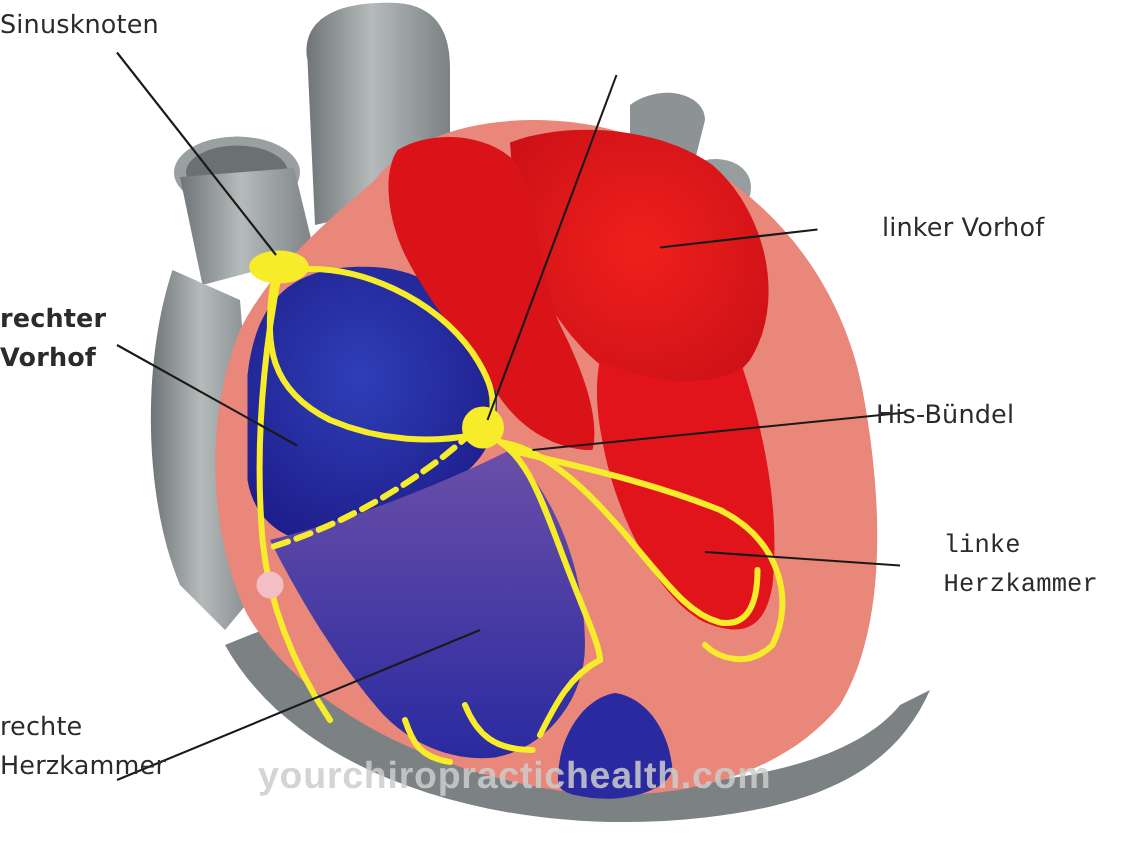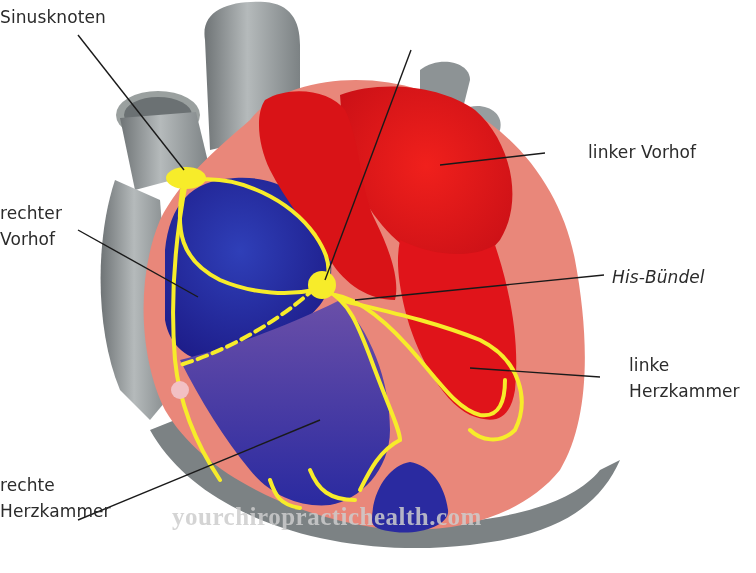--- a/index.html
+++ b/index.html
@@ -10,21 +10,21 @@
       color: #2b2b2b;
       font-family: "DejaVu Sans", sans-serif;
       font-size: 17px;
       line-height: 26px;
       white-space: pre;
       letter-spacing: 0.1px;
     }
     .watermark {
       position: absolute;
       left: 172px; top: 503px;
-      font-family: Liberation Serif, serif;
+      font-family: Liberation Sans, sans-serif;
       font-weight: bold;
       font-size: 25px;
       color: rgba(205,205,205,0.85);
       letter-spacing: 0.5px;
       white-space: nowrap;
     }
   </style>
 </head>
 <body>
 
@@ -98,22 +98,22 @@
       <line x1="545" y1="153" x2="440" y2="165"></line>
       <line x1="78" y1="230" x2="198" y2="297"></line>
       <line x1="604" y1="275" x2="355" y2="300"></line>
       <line x1="600" y1="377" x2="470" y2="368"></line>
       <line x1="78" y1="520" x2="320" y2="420"></line>
     </g>
   </svg>
 
   <div class="label" style="left:0px;top:4px;">Sinusknoten</div>
   <div class="label" style="left:553px;top:139px;margin-left:35px;">linker Vorhof</div>
-  <div class="label" style="left:0px;top:200px;">rechter
+  <div class="label" style="left:0px;top:200px;font-weight:bold;">rechter
 Vorhof</div>
-  <div class="label" style="left:612px;top:264px;font-style:italic;">His-Bündel</div>
-  <div class="label" style="left:629px;top:352px;">linke
+  <div class="label" style="left:584px;top:264px;">His-Bündel</div>
+  <div class="label" style="left:629px;top:352px;font-family:Liberation Mono, monospace;">linke
 Herzkammer</div>
   <div class="label" style="left:0px;top:472px;">rechte
 Herzkammer</div>
 
   <div class="watermark">yourchiropractichealth.com</div>
 </div>
 
 </body></html>

